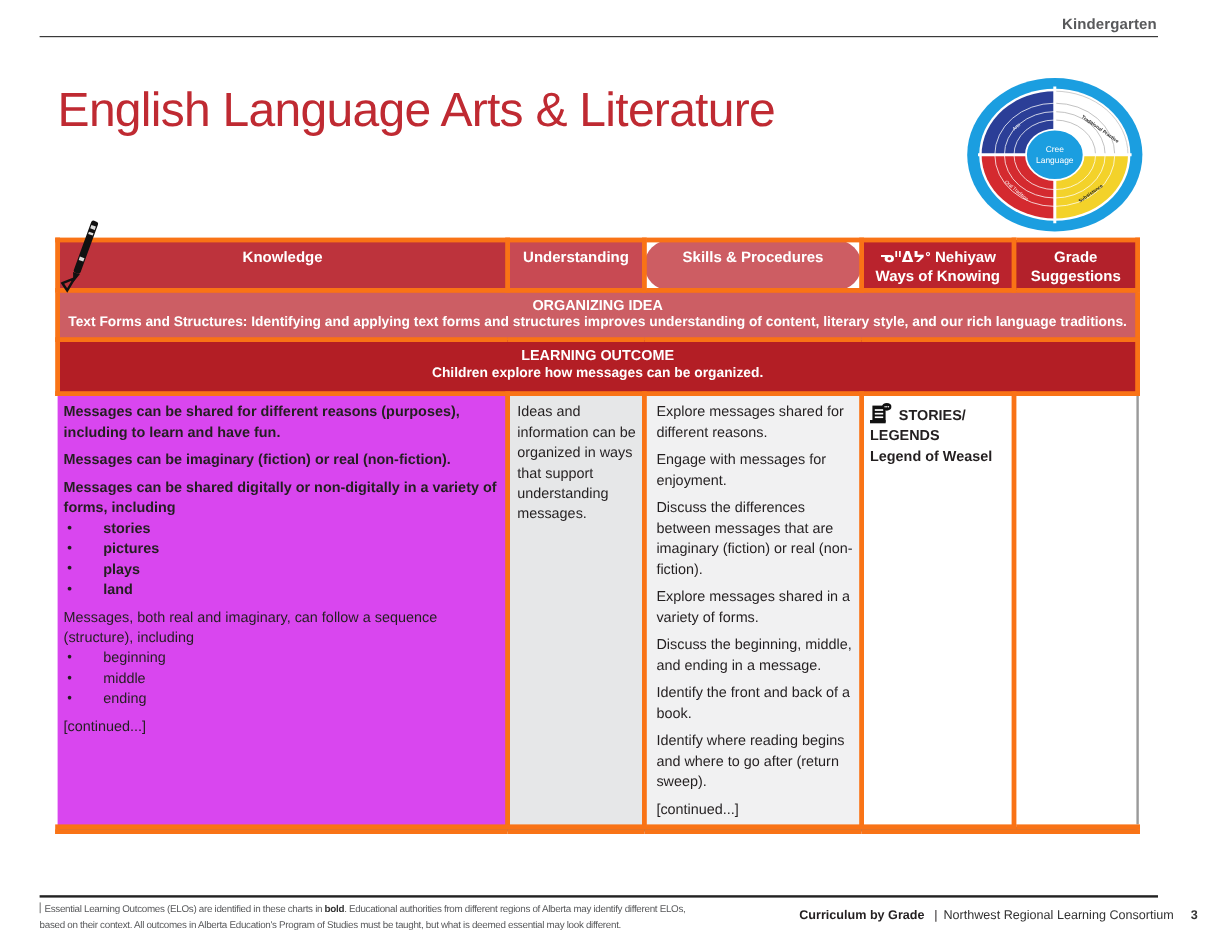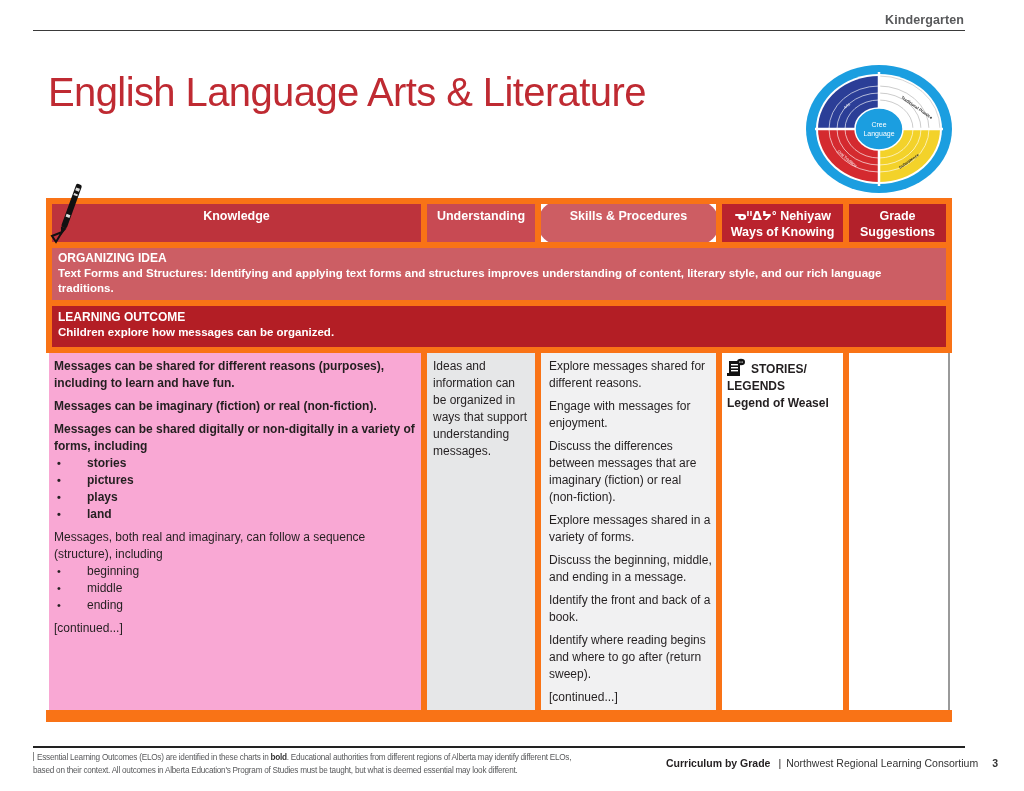--- a/index.html
+++ b/index.html
@@ -9,36 +9,36 @@
   .top-rule { position: absolute; left: 33px; top: 30px; width: 932px; height: 1px; background: #3a3a3a; }
   .grade { position: absolute; right: 60px; top: 13px; font-size: 12.5px; font-weight: bold; color: #58595b; letter-spacing: 0.1px; }
 
   .title { position: absolute; left: 48px; top: 70px; font-size: 40px; color: #bf2a32; font-weight: normal; letter-spacing: -0.6px; font-family: "Liberation Sans", sans-serif; }
 
   .wheel { position: absolute; left: 805px; top: 64px; width: 148px; height: 130px; }
 
   .pen { position: absolute; left: 48px; top: 180px; width: 40px; height: 66px; z-index: 5; }
 
   table.grid { position: absolute; left: 46px; top: 198px; width: 900px; border-collapse: collapse; table-layout: fixed; }
-  table.grid td, table.grid th { border: 6px solid #f97316; }
+  table.grid td, table.grid th { border: 4px solid #f97316; }
   .hdr th { color: #ffffff; font-weight: bold; font-size: 12.5px; vertical-align: top; padding: 4px 4px 2px; text-align: center; height: 42px; line-height: 16px; }
   .h-know { background: #bd333c; }
   .h-under { background: #c84a53; }
   .h-skill { background: #cd5d63; border-radius: 21px; }
   .h-way { background: #ba232d; margin-top: 26px; }
   .h-other { background: #b3212b; }
 
-  .band td { color: #fff; font-weight: bold; font-size: 11.5px; line-height: 15px; padding: 3px 6px 4px; margin-left: 44px; }
+  .band td { color: #fff; text-align: center; font-weight: bold; font-size: 11.5px; line-height: 15px; padding: 3px 6px 4px; margin-left: 44px; }
   .band .bt { font-size: 12px; }
   .b-org td { background: #cc5e64; }
   .b-gq td { background: #c2424a; }
   .b-lo td { background: #b31e25; }
 
   .body-row td { vertical-align: top; border: none; border-left: 2px solid #9a9a9a; font-size: 12px; line-height: 17px; padding: 5px 4px 4px; }
-  .body-row td.c-know { background: #f9a8d4; border-left: none; padding-left: 5px; margin-top: 47px; }
+  .body-row td.c-know { background: #d946ef; border-left: none; padding-left: 5px; margin-top: 47px; }
   .body-row td.c-under { background: #e6e7e8; border-left: none; padding-left: 6px; }
   .body-row td.c-skill { background: #f1f1f2; border-left: none; padding-left: 8px; }
   .body-row td.c-way { background: #ffffff; border-left: 2px solid #9a9a9a; padding-left: 5px; }
   .body-row td.c-other { background: #ffffff; border-left: 2px solid #9a9a9a; border-right: 2px solid #9a9a9a; }
   .bottom-rule td { height: 3px; padding: 0; background: #7a7a7a; border: none; }
 
   .p { margin-bottom: 6px; }
   .b { font-weight: bold; }
   ul.blist { list-style: none; margin-bottom: 6px; }
   ul.blist li { position: relative; padding-left: 33px; }

